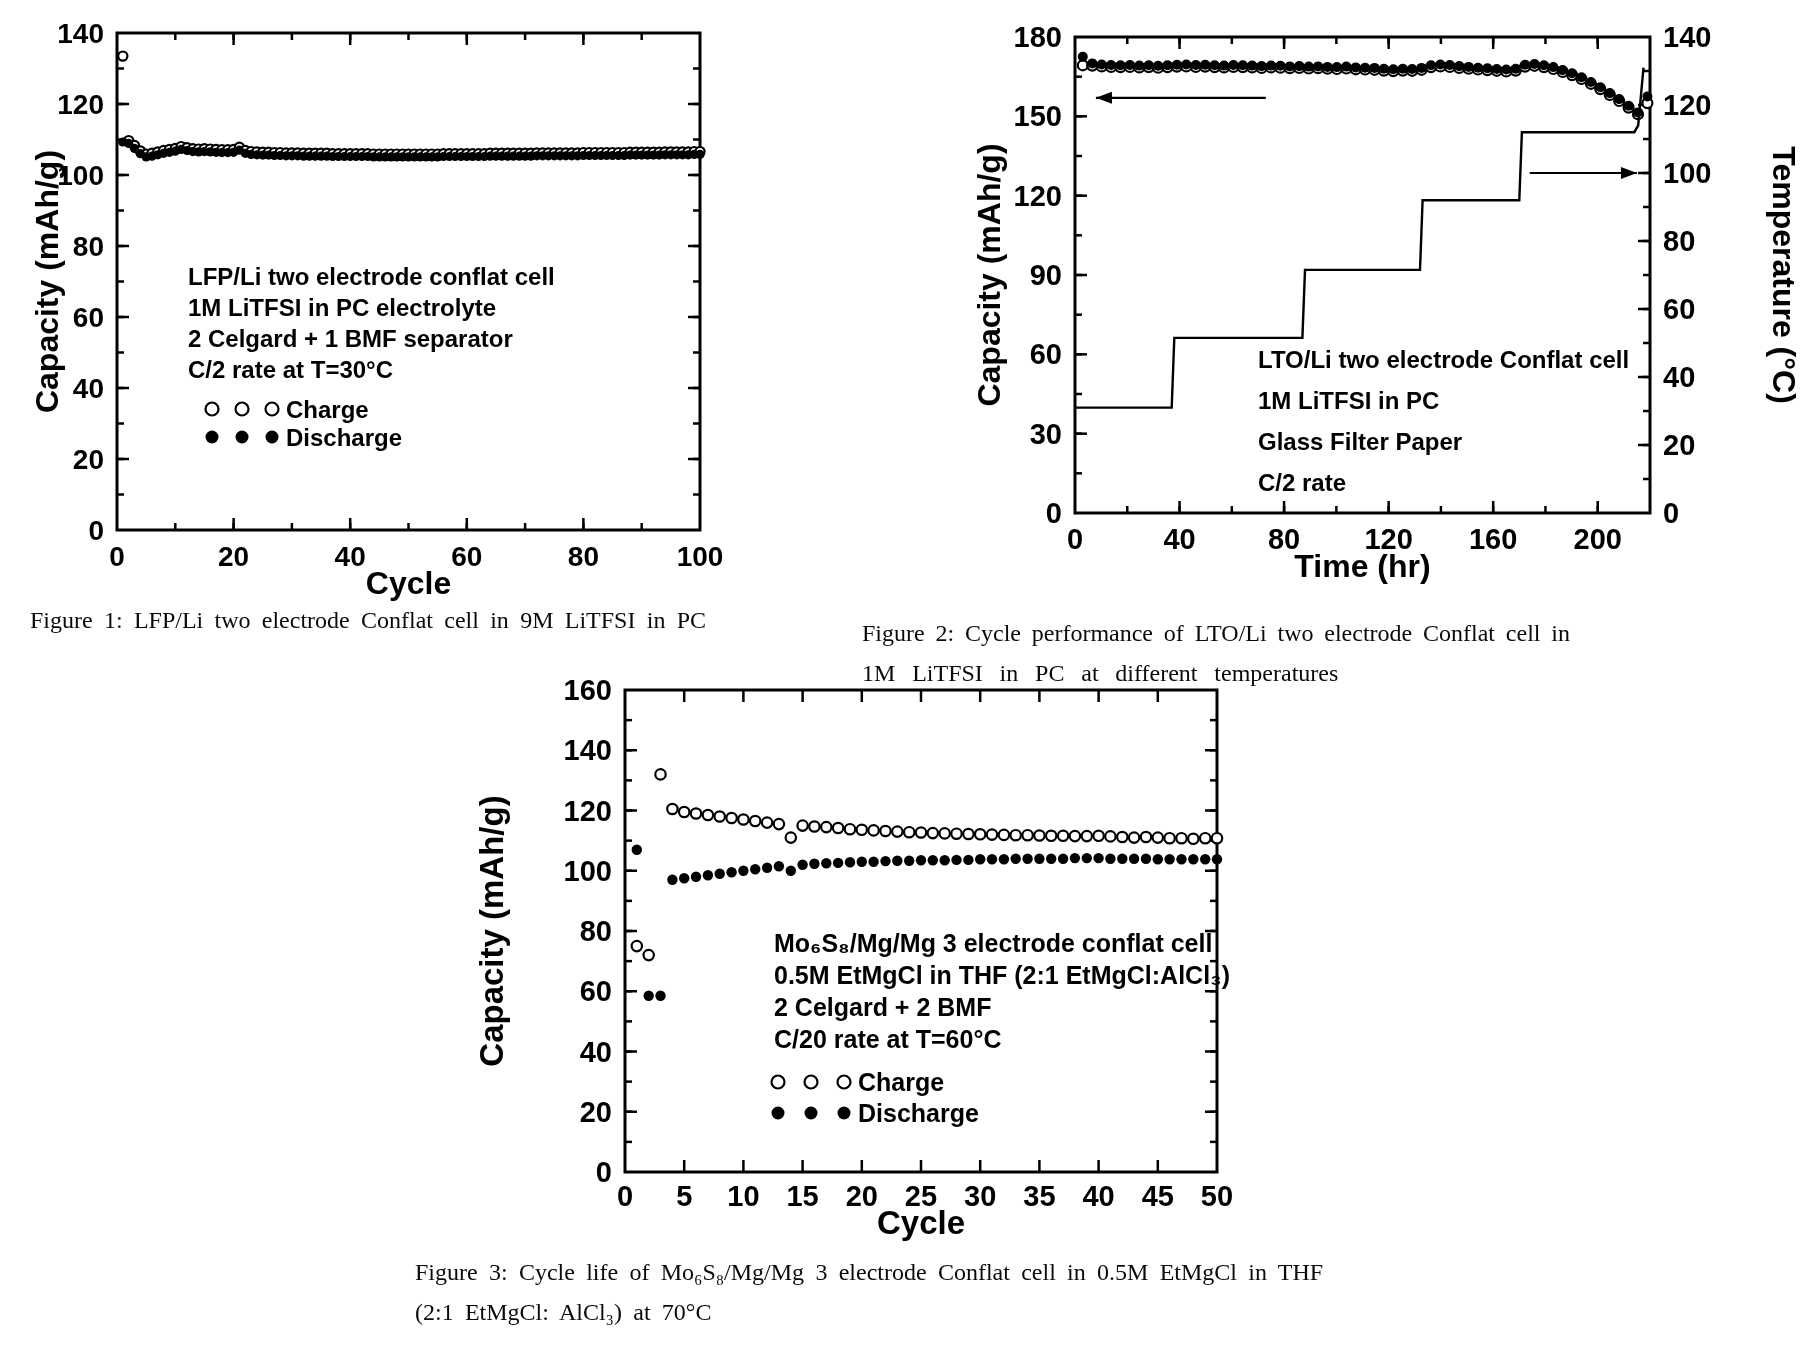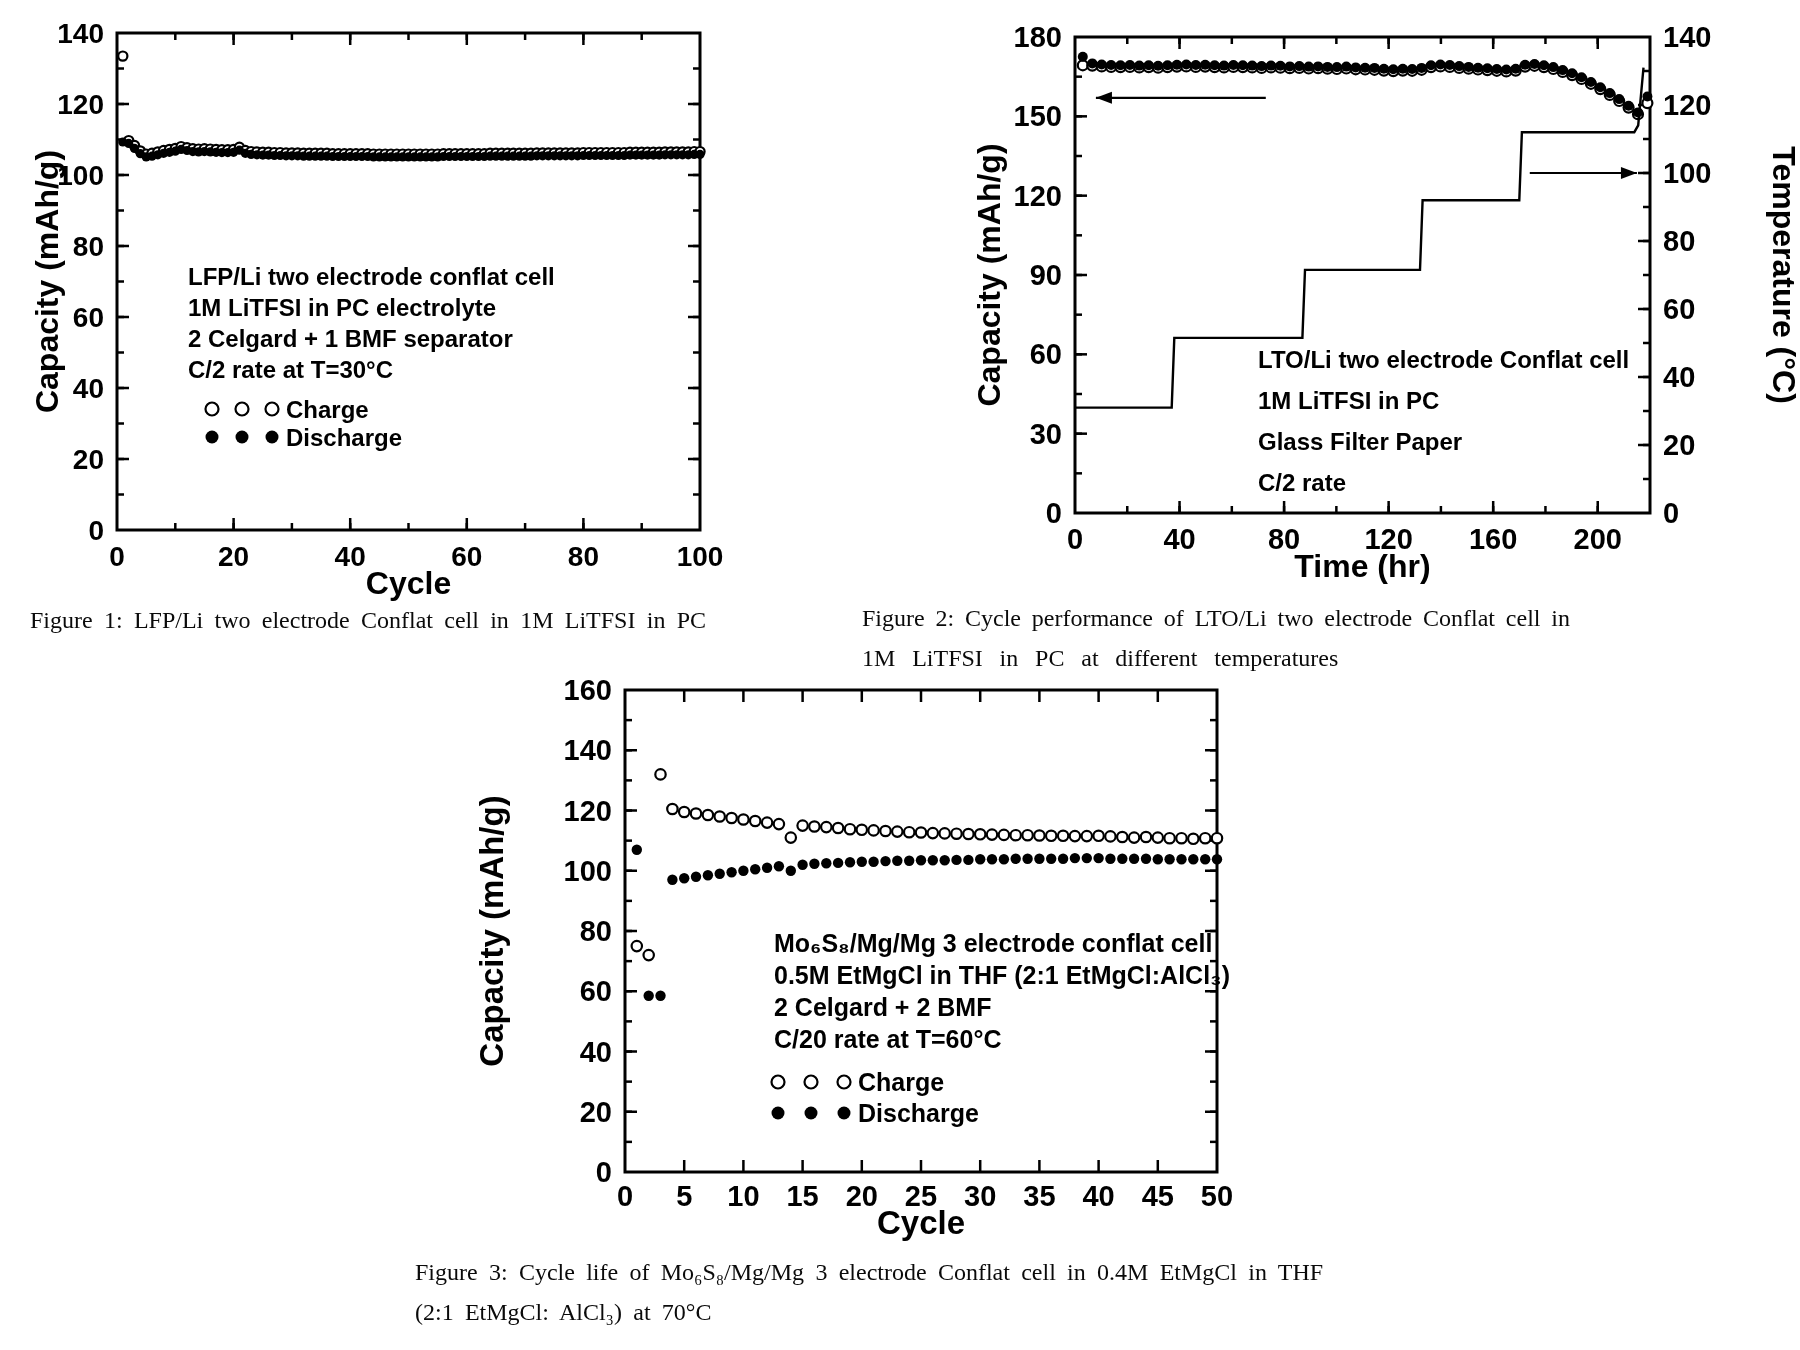--- a/index.html
+++ b/index.html
@@ -8,21 +8,21 @@
     background:#ffffff;
     font-family:"Liberation Sans","DejaVu Sans",sans-serif;
   }
   .fig-svg{position:absolute;}
   svg text{fill:#000;}
   .caption{
     position:absolute;
     font-family:"Liberation Serif","DejaVu Serif",serif;
     font-size:24px;color:#0a0a0a;line-height:40px;
   }
-  .cap-just{text-align:justify;text-align-last:justify;}
+  .cap-just{text-align:justify;text-align-last:justify;margin-top:15px;}
   .cap-sp{word-spacing:0.22em;}
   .cap-sp2{word-spacing:0.45em;}
 </style>
 </head>
 <body>
 
 <svg id="svg-fig1" class="fig-svg" style="left:0px;top:0px" width="830" height="665">
     <rect x="117" y="33" width="583" height="497" fill="none" stroke="#000" stroke-width="3"></rect>
     <g stroke="#000" stroke-width="2.5">
       <line x1="175.3" y1="530" x2="175.3" y2="523"></line>
@@ -779,23 +779,23 @@
       <text x="438" y="471" font-size="25" font-weight="700">Charge</text>
       <circle cx="358" cy="493" r="6.5" fill="#000"></circle>
       <circle cx="391" cy="493" r="6.5" fill="#000"></circle>
       <circle cx="424" cy="493" r="6.5" fill="#000"></circle>
       <text x="438" y="502" font-size="25" font-weight="700">Discharge</text>
     </g>
     <text x="83" y="311" text-anchor="middle" font-size="33" transform="rotate(-90 83 311)" font-weight="700">Capacity (mAh/g)</text>
     <text x="501" y="614" text-anchor="middle" font-size="33" font-weight="700">Cycle</text>
   </svg>
 
-<div class="caption cap-sp" style="left:30px;top:600px;width:765px">Figure 1: LFP/Li two electrode Conflat cell in 1M LiTFSI in PC</div>
+<div class="caption cap-sp" style="left:30px;top:600px;width:765px">Figure 1: LFP/Li two electrode Conflat cell in 9M LiTFSI in PC</div>
 
 <div class="caption" style="left:862px;top:598px;width:708px">
   <div class="cap-just">Figure 2: Cycle performance of LTO/Li two electrode Conflat cell in</div>
   <div class="cap-sp2">1M LiTFSI in PC at different  temperatures</div>
 </div>
 
 <div class="caption cap-sp" style="left:415px;top:1252px;width:935px">
-  <div>Figure 3: Cycle life of Mo₆S₈/Mg/Mg 3 electrode Conflat cell in 0.4M EtMgCl in THF</div>
+  <div>Figure 3: Cycle life of Mo₆S₈/Mg/Mg 3 electrode Conflat cell in 0.5M EtMgCl in THF</div>
   <div>(2:1 EtMgCl: AlCl₃) at 70°C</div>
 </div>
 
 </body></html>

